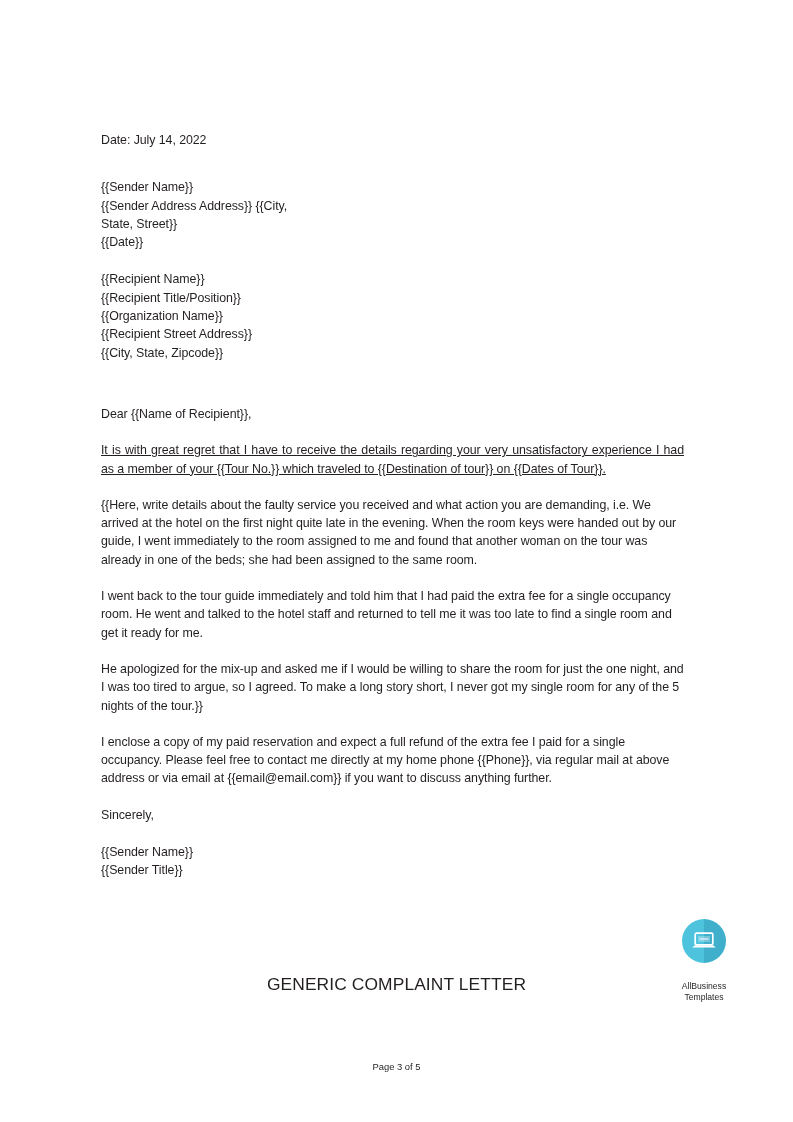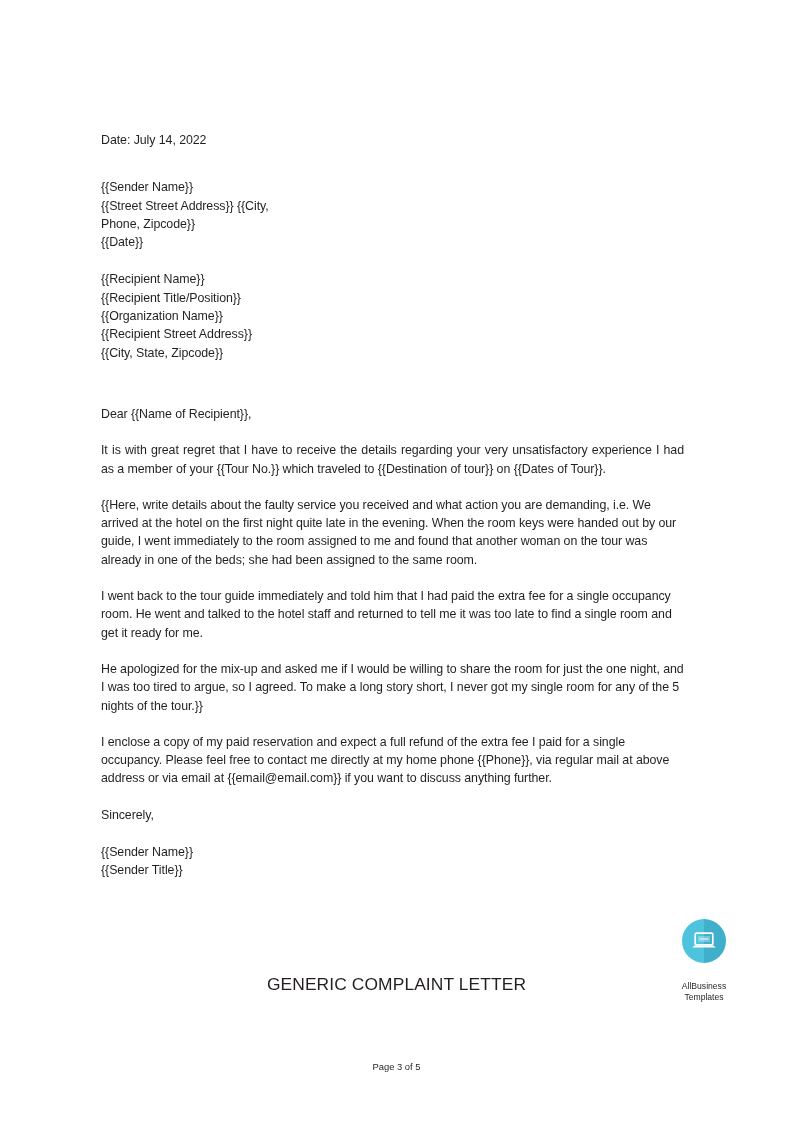--- a/index.html
+++ b/index.html
@@ -43,20 +43,21 @@
   .blockgap-xl { height: 18px; }
 
   .para {
     margin: 0;
   }
   .para + .para { margin-top: 18px; }
 
   .para.justify {
     text-align: justify;
     text-justify: inter-word;
+    text-decoration: underline;
   }
 
   .block { margin: 0; }
 
   
   .doc-title {
     position: absolute;
     left: 0;
     right: 0;
     top: 974px;
@@ -124,22 +125,22 @@
 <div class="page">
 
   <div class="letter">
 
     <div class="line">Date: July 14, 2022</div>
 
     <div class="blockgap-sm"></div>
 
     <div class="block">
       <div class="line">{{Sender Name}}</div>
-      <div class="line">{{Street Street Address}} {{City,</div>
-      <div class="line">Phone, Zipcode}}</div>
+      <div class="line">{{Sender Address Address}} {{City,</div>
+      <div class="line">State, Street}}</div>
       <div class="line">{{Date}}</div>
     </div>
 
     <div class="blockgap-md"></div>
 
     <div class="block">
       <div class="line">{{Recipient Name}}</div>
       <div class="line">{{Recipient Title/Position}}</div>
       <div class="line">{{Organization Name}}</div>
       <div class="line">{{Recipient Street Address}}</div>

